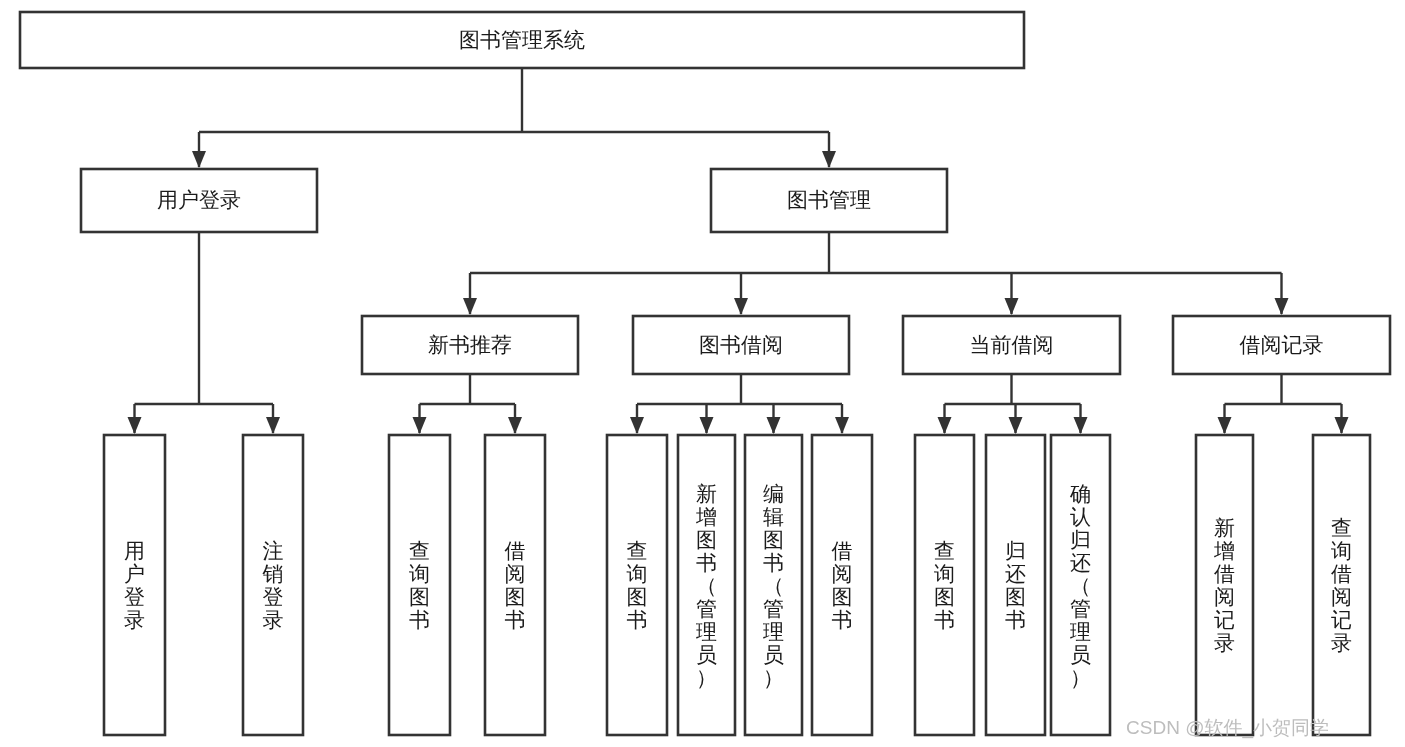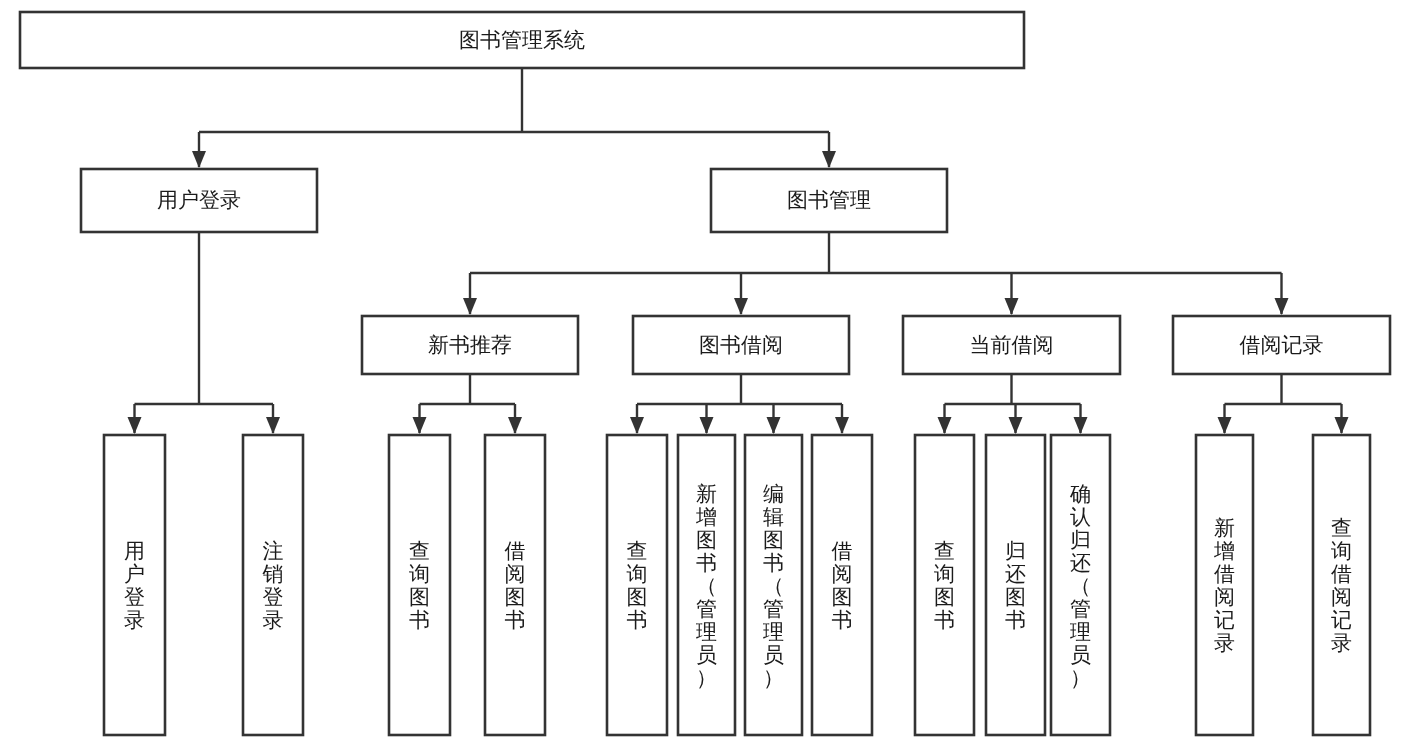--- a/index.html
+++ b/index.html
@@ -202,20 +202,21 @@
         <rect x="1051" y="435" width="59" height="300" class="node-box"></rect>
       </g>
       <g>
         <rect x="1196" y="435" width="57" height="300" class="node-box"></rect>
       </g>
       <g>
         <rect x="1313" y="435" width="57" height="300" class="node-box"></rect>
       </g>
     </svg>
 
+  <div class="watermark">CSDN @软件_小贺同学</div>
 <div class="vlabel" style="left: 104px; top: 435px; width: 61px; height: 300px;"><span class="ch">用</span><span class="ch">户</span><span class="ch">登</span><span class="ch">录</span></div>
     <div class="vlabel" style="left: 243px; top: 435px; width: 60px; height: 300px;"><span class="ch">注</span><span class="ch">销</span><span class="ch">登</span><span class="ch">录</span></div>
     <div class="vlabel" style="left: 389px; top: 435px; width: 61px; height: 300px;"><span class="ch">查</span><span class="ch">询</span><span class="ch">图</span><span class="ch">书</span></div>
     <div class="vlabel" style="left: 485px; top: 435px; width: 60px; height: 300px;"><span class="ch">借</span><span class="ch">阅</span><span class="ch">图</span><span class="ch">书</span></div>
     <div class="vlabel" style="left: 607px; top: 435px; width: 60px; height: 300px;"><span class="ch">查</span><span class="ch">询</span><span class="ch">图</span><span class="ch">书</span></div>
     <div class="vlabel" style="left: 678px; top: 435px; width: 57px; height: 300px;"><span class="ch">新</span><span class="ch">增</span><span class="ch">图</span><span class="ch">书</span><span class="ch">（</span><span class="ch">管</span><span class="ch">理</span><span class="ch">员</span><span class="ch">）</span></div>
     <div class="vlabel" style="left: 745px; top: 435px; width: 57px; height: 300px;"><span class="ch">编</span><span class="ch">辑</span><span class="ch">图</span><span class="ch">书</span><span class="ch">（</span><span class="ch">管</span><span class="ch">理</span><span class="ch">员</span><span class="ch">）</span></div>
     <div class="vlabel" style="left: 812px; top: 435px; width: 60px; height: 300px;"><span class="ch">借</span><span class="ch">阅</span><span class="ch">图</span><span class="ch">书</span></div>
     <div class="vlabel" style="left: 915px; top: 435px; width: 59px; height: 300px;"><span class="ch">查</span><span class="ch">询</span><span class="ch">图</span><span class="ch">书</span></div>
     <div class="vlabel" style="left: 986px; top: 435px; width: 59px; height: 300px;"><span class="ch">归</span><span class="ch">还</span><span class="ch">图</span><span class="ch">书</span></div>

